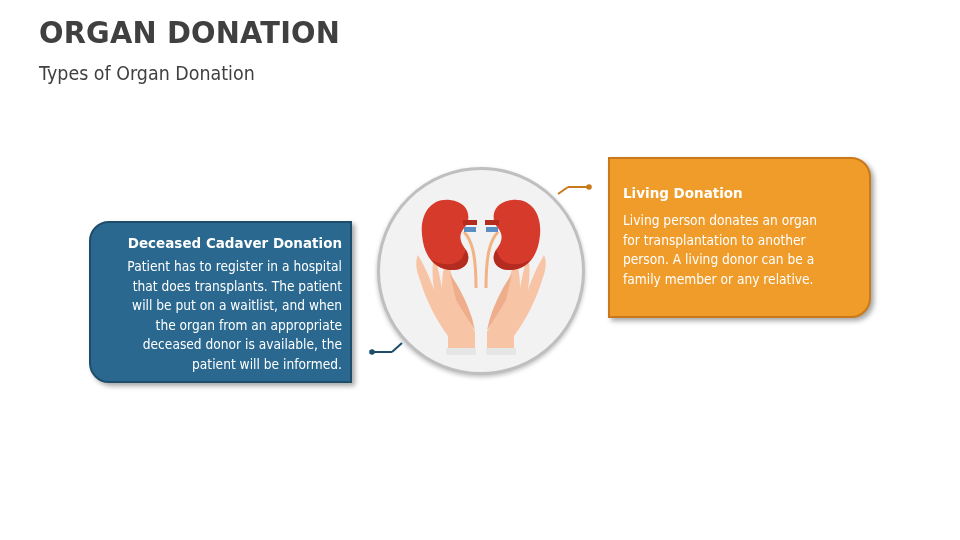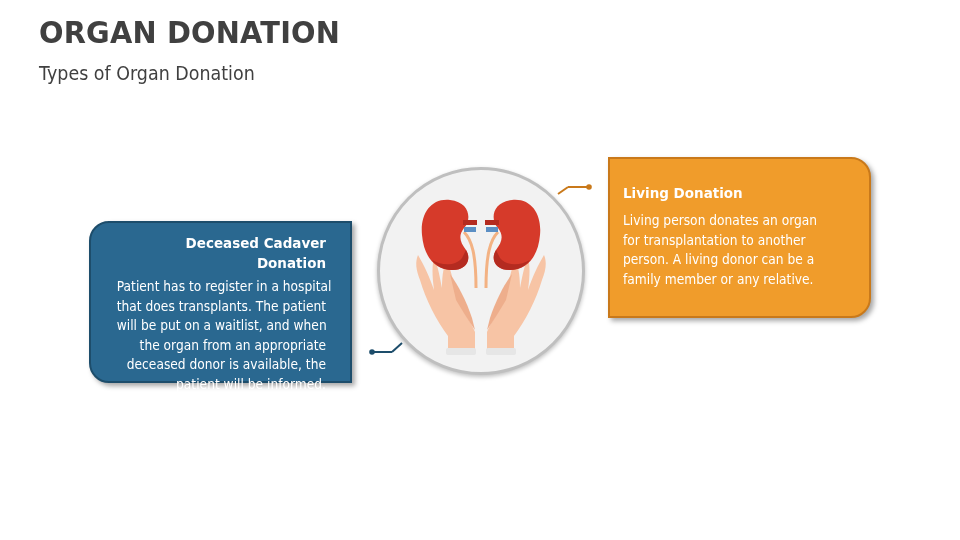--- a/index.html
+++ b/index.html
@@ -23,21 +23,21 @@
     position: absolute; color: #ffffff;
     font-family: "DejaVu Sans", "Liberation Sans", sans-serif;
     box-shadow: 3px 3px 5px rgba(0,0,0,0.35);
   }
   .card-blue {
     left: 89px; top: 221px; width: 263px; height: 162px;
     background: #2a6890;
     border: 2px solid #1d4d6b;
     border-radius: 20px 0 0 20px;
     text-align: right;
-    padding: 10px 24px 0 10px;
+    padding: 10px 8px 0 10px;
   }
   .card-orange {
     left: 608px; top: 157px; width: 263px; height: 161px;
     background: #f09c2b;
     border: 2px solid #c9791a;
     border-radius: 0 20px 20px 0;
     text-align: left;
     padding: 24px 10px 0 13px;
   }
   .card-heading {

